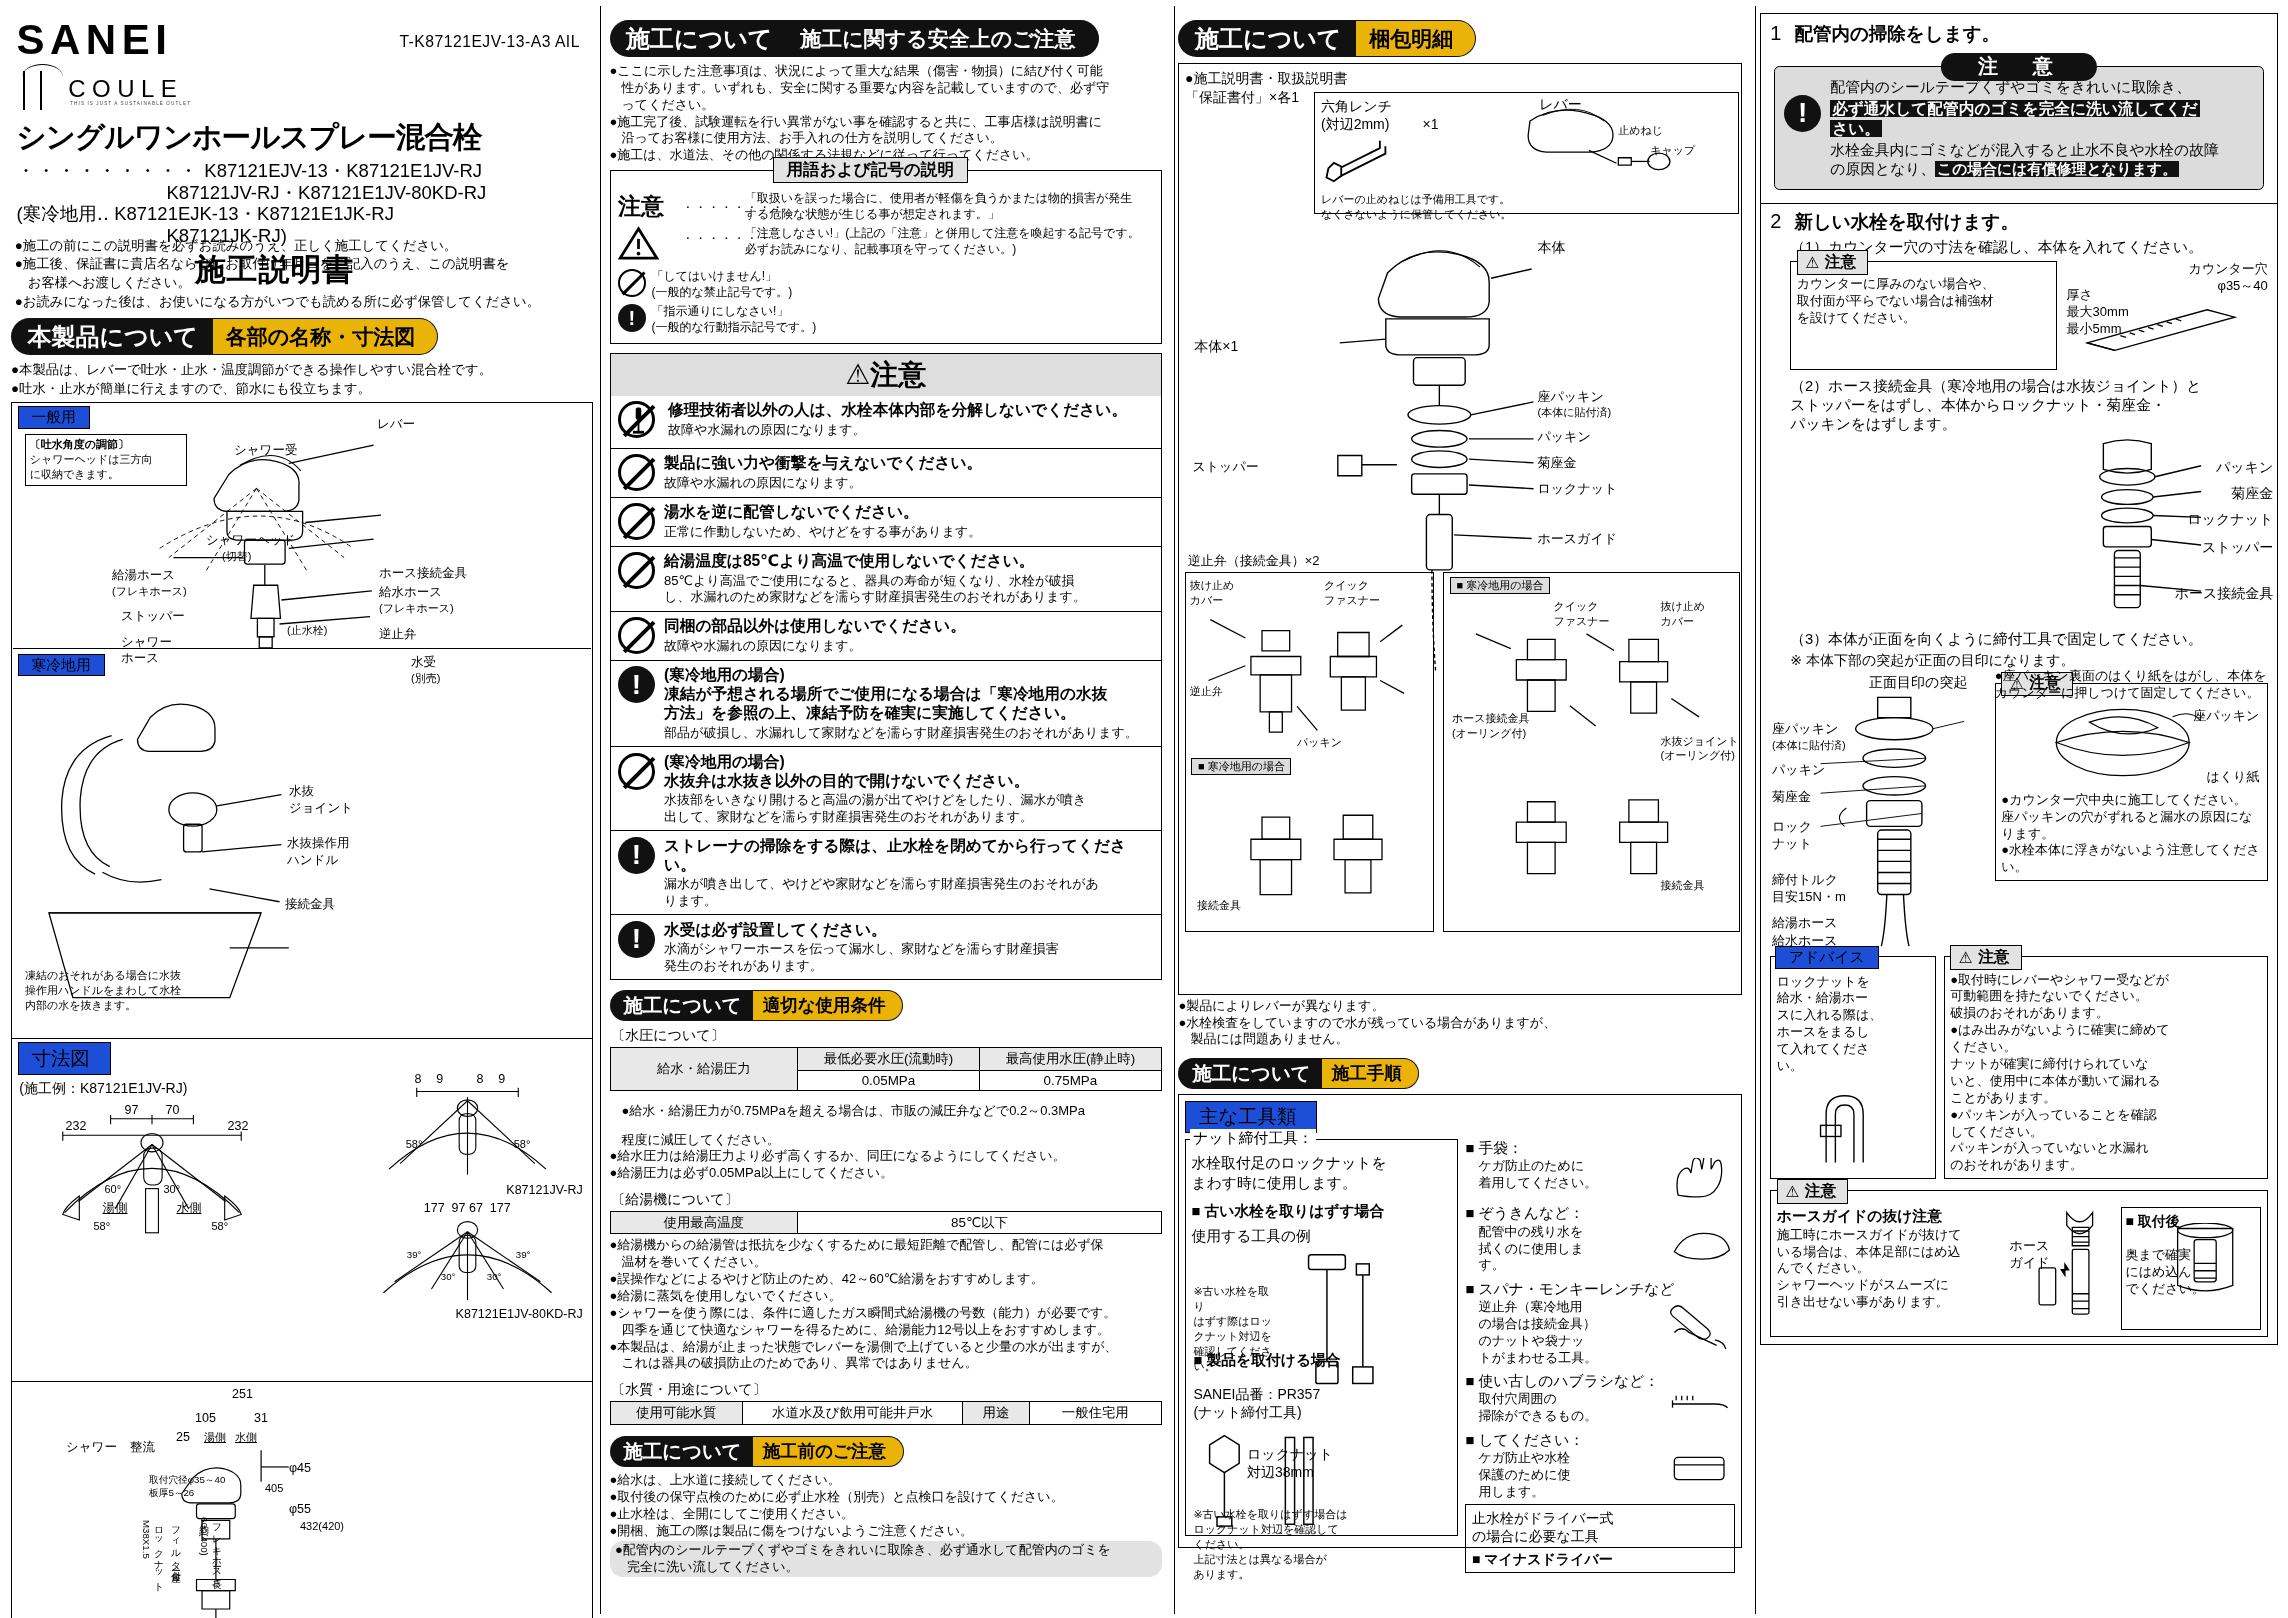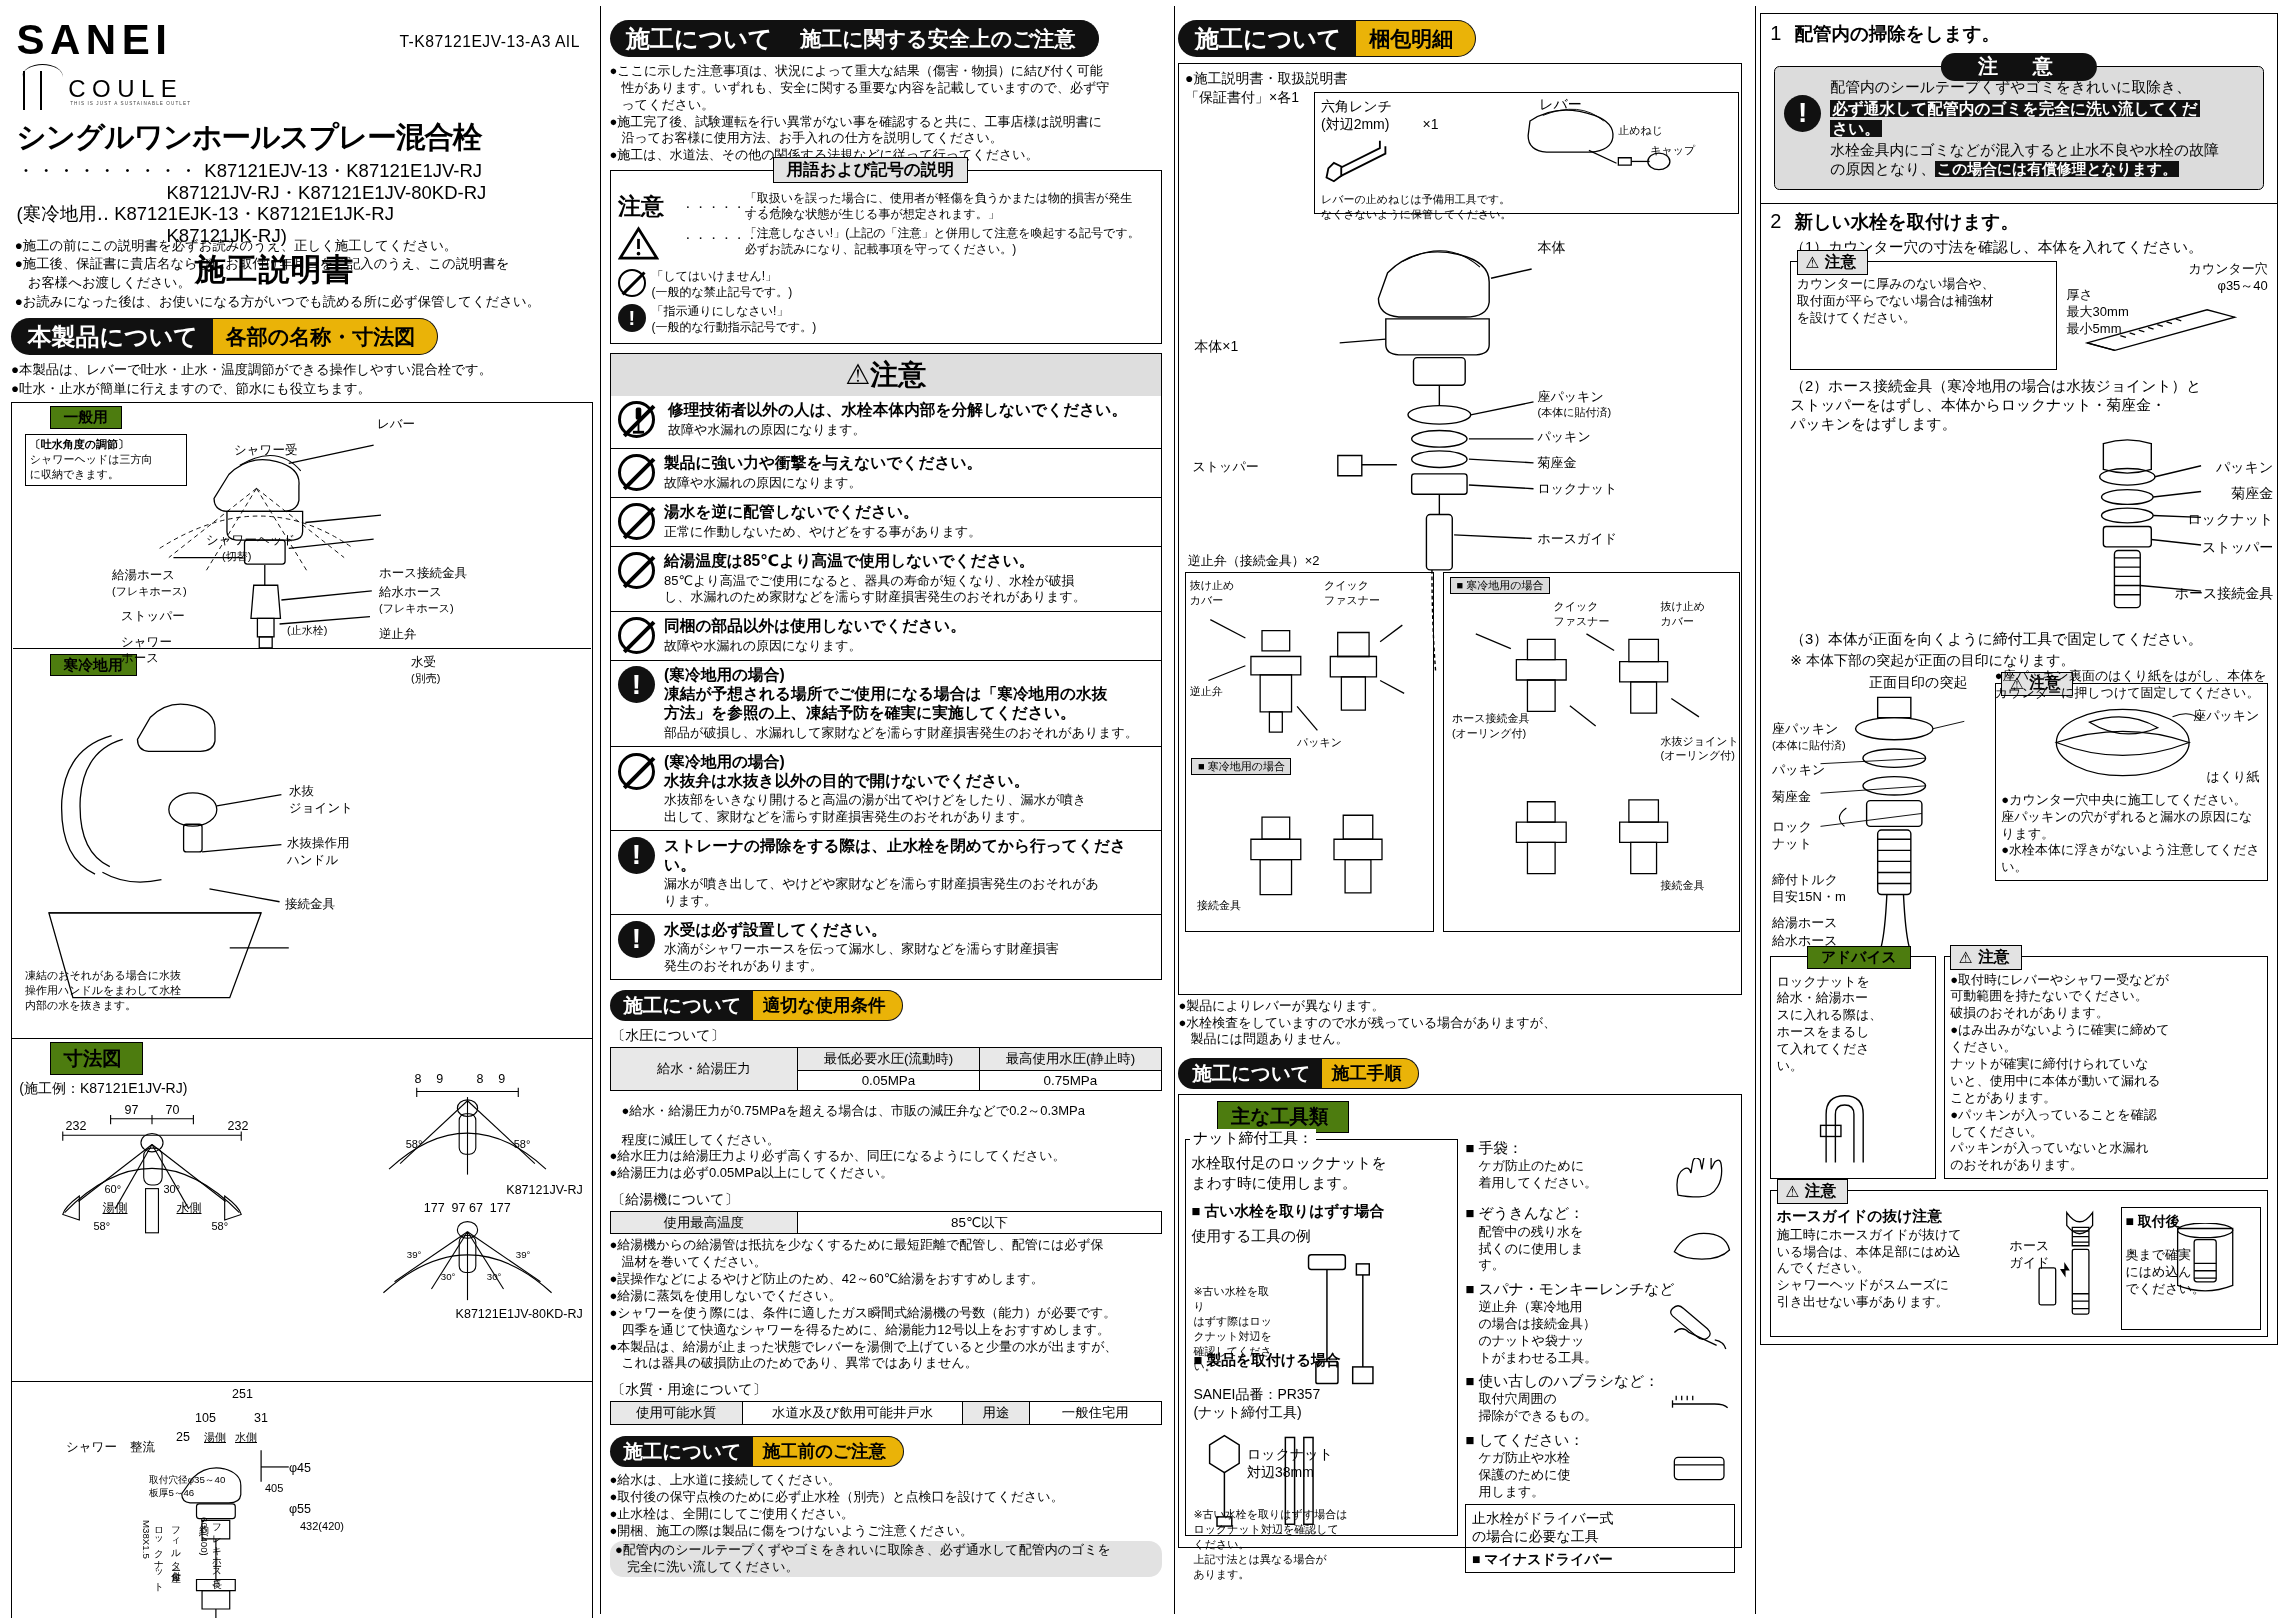--- a/index.html
+++ b/index.html
@@ -51,21 +51,21 @@
   .sec-hd .sub {
     border:1.8px solid #111; border-left:none; border-radius:0 18.5px 18.5px 0;
     font-size:21px; font-weight:bold; padding:0 22px 0 13px; display:flex; align-items:center; background:#eab308;
   }
   .sec-hd.filled .sub { background:#111; color:#fff; }
   .sec-hd.small { height:31px; }
   .sec-hd.small .pill { font-size:19.4px; padding:0 11px 0 14px; }
   .sec-hd.small .sub { font-size:17.5px; padding:0 16.6px 0 10px; }
 
   
-  .grey-tab { display:inline-block; background:#4d7c0f; border:0.9px solid #000; font-size:19.4px; font-weight:bold; padding:1.8px 20px 1.8px 13px;margin-left:32px; }
+  .grey-tab { display:inline-block; background:#1d4ed8; border:0.9px solid #000; font-size:19.4px; font-weight:normal; padding:1.8px 20px 1.8px 13px; }
   .grey-tab.sm { font-size:14.8px; padding:0.9px 13px; }
 
   .note-line { font-size:13.4px; line-height:1.35; }
   .note-line p { margin:0 0 0.9px; }
 
   
   .box { border:1.4px solid #000; }
 
   
   table { border-collapse:collapse; width:100%; font-size:13.4px; }
@@ -340,21 +340,21 @@
       <div style="position:absolute;left:183px;top:29.5px;" class="lbl">105</div>
       <div style="position:absolute;left:242px;top:29.5px;" class="lbl">31</div>
       <div style="position:absolute;left:164px;top:48px;" class="lbl">25</div>
       <div style="position:absolute;left:192px;top:48px;" class="lbl-s u">湯側</div>
       <div style="position:absolute;left:223px;top:48px;" class="lbl-s u">水側</div>
       <div style="position:absolute;left:54px;top:57px;" class="lbl">シャワー</div>
       <div style="position:absolute;left:118px;top:57px;" class="lbl">整流</div>
       <div style="position:absolute;left:277px;top:79px;" class="lbl">φ45</div>
       <div style="position:absolute;left:277px;top:120px;" class="lbl">φ55</div>
       <div style="position:absolute;left:137px;top:92px;width:98px;white-space:pre-line;" class="lbl-xs">取付穴径φ35～40
-板厚5～46</div>
+板厚5～26</div>
       <div style="position:absolute;left:253px;top:100px;" class="lbl-s">405</div>
       <div style="position:absolute;left:288px;top:138px;" class="lbl-s">432(420)</div>
       <div style="position:absolute;left:129px;top:138px;writing-mode:vertical-rl;white-space:pre-line;" class="lbl-xs">ロックナット
 M38X1.5</div>
       <div style="position:absolute;left:157px;top:138px;writing-mode:vertical-rl;" class="lbl-xs">フィルター付座金</div>
       <div style="position:absolute;left:185px;top:135px;writing-mode:vertical-rl;white-space:pre-line;" class="lbl-xs">フレキホース長さ
 約600(400)</div>
 
       <svg width="572" height="277" viewBox="0 0 620 300" style="position:absolute;left:0;top:59px;">
         <g fill="none" stroke="#000" stroke-width="1.3">

